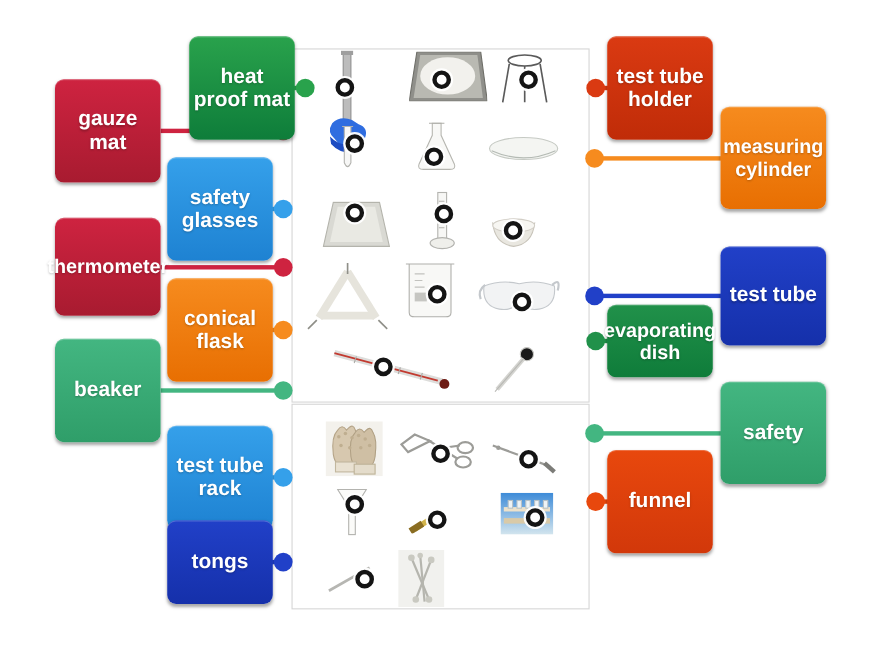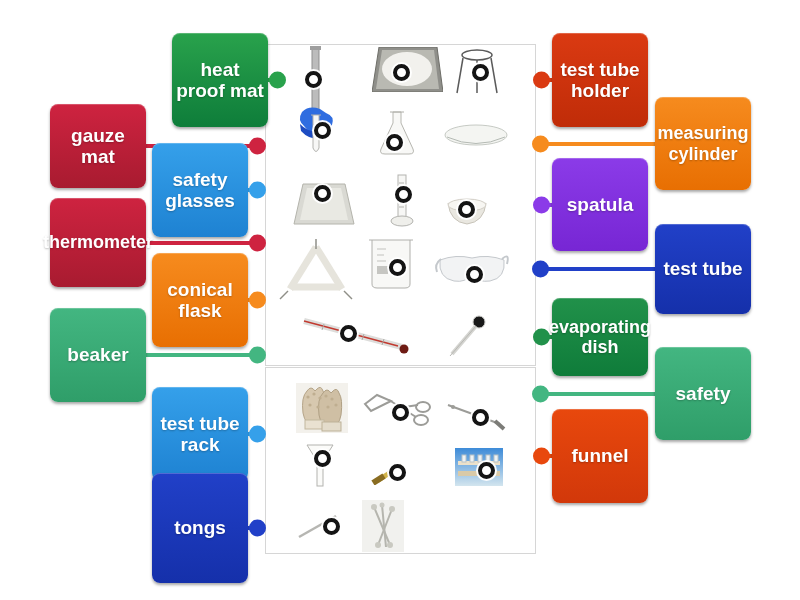--- a/index.html
+++ b/index.html
@@ -28,21 +28,21 @@
   .eq{position:absolute;}
   
   .marker{position:absolute;width:9px;height:9px;border:4px solid #141414;border-radius:50%;
       background:#fff;box-shadow:0 0 0 2px rgba(255,255,255,.95);z-index:6;cursor:pointer;}
 </style>
 </head>
 <body>
 
 <div class="stage">
 
-  <div class="label lo" style="left: 50px; top: 104px; height: 84px; --c1: #ce2340; --c2: #a81b30;">
+  <div class="label lo" style="left: 50px; top: 72px; height: 94px; --c1: #ce2340; --c2: #a81b30;">
     <div class="line"></div>
       <div class="dot"></div>
     <div class="box">
         <span>gauze mat</span>
       </div>
   </div>
   <div class="label lo sm" style="left: 50px; top: 198px; height: 89px; --c1: #ce2340; --c2: #a81b30;">
     <div class="line"></div>
       <div class="dot"></div>
     <div class="box">
@@ -78,43 +78,36 @@
         <span>conical flask</span>
       </div>
   </div>
   <div class="label li" style="left: 152px; top: 363px; height: 94px; margin-top: 24px; --c1: #35a0ea; --c2: #1e82d2;">
     <div class="line"></div>
       <div class="dot"></div>
     <div class="box">
         <span>test tube rack</span>
       </div>
   </div>
-  <div class="label li" style="left: 152px; top: 473px; height: 110px; --c1: #2140c8; --c2: #1530aa;">
+  <div class="label li" style="left: 152px; top: 473px; height: 76px; --c1: #2140c8; --c2: #1530aa;">
     <div class="line"></div>
       <div class="dot"></div>
     <div class="box">
         <span>tongs</span>
       </div>
   </div>
 
   <div class="label ri" style="left: 552px; top: 33px; height: 94px; --c1: #da3a12; --c2: #c02c08;">
     <div class="line"></div>
       <div class="dot"></div>
     <div class="box">
         <span>test tube holder</span>
       </div>
   </div>
-  <div class="label ri" style="left: 552px; top: 158px; height: 93px; --c1: #8b3be8; --c2: #7726d4;">
-    <div class="line"></div>
-      <div class="dot"></div>
-    <div class="box">
-        <span>spatula</span>
-      </div>
-  </div>
-  <div class="label ri sm" style="left: 552px; top: 298px; height: 78px; --c1: #21914a; --c2: #0f7c3a;">
+  <div class="label ri sm" style="left: 552px; top: 277px; height: 66px; --c1: #21914a; --c2: #0f7c3a;">
     <div class="line"></div>
       <div class="dot"></div>
     <div class="box">
         <span>evaporating dish</span>
       </div>
   </div>
   <div class="label ri" style="left: 552px; top: 409px; height: 94px; --c1: #e8480d; --c2: #d2380a;">
     <div class="line"></div>
       <div class="dot"></div>
     <div class="box">

